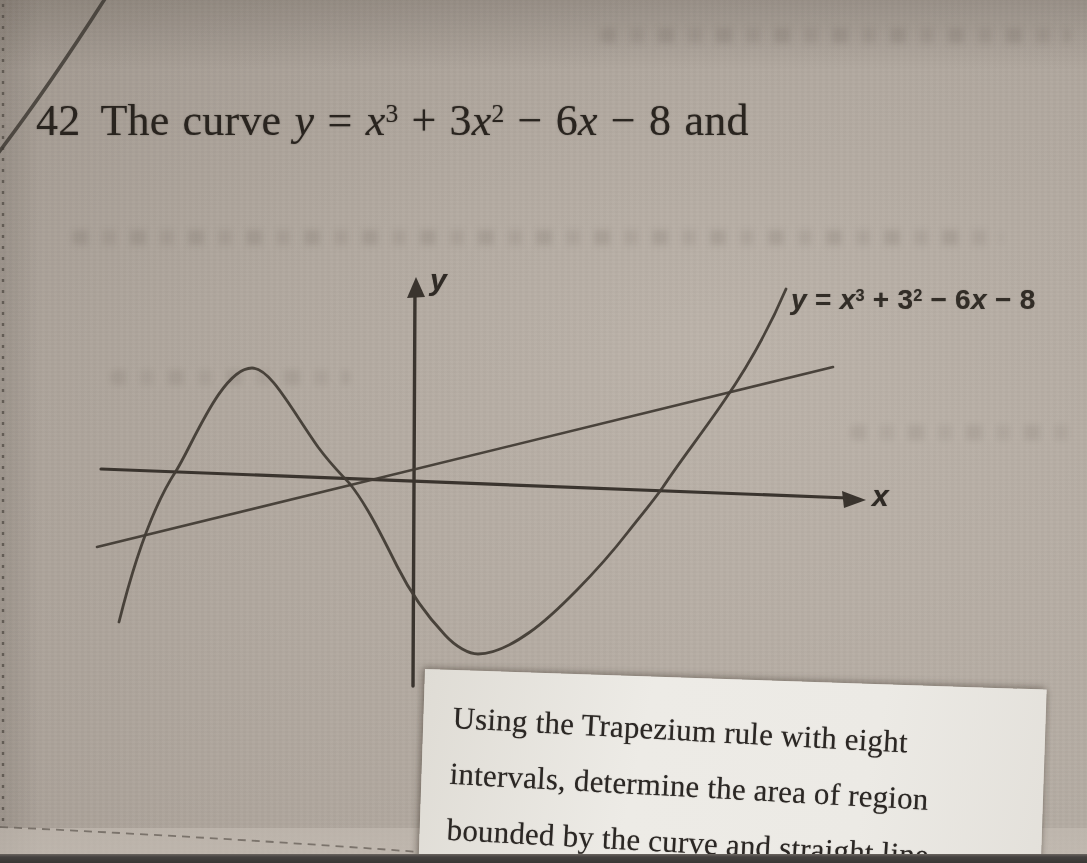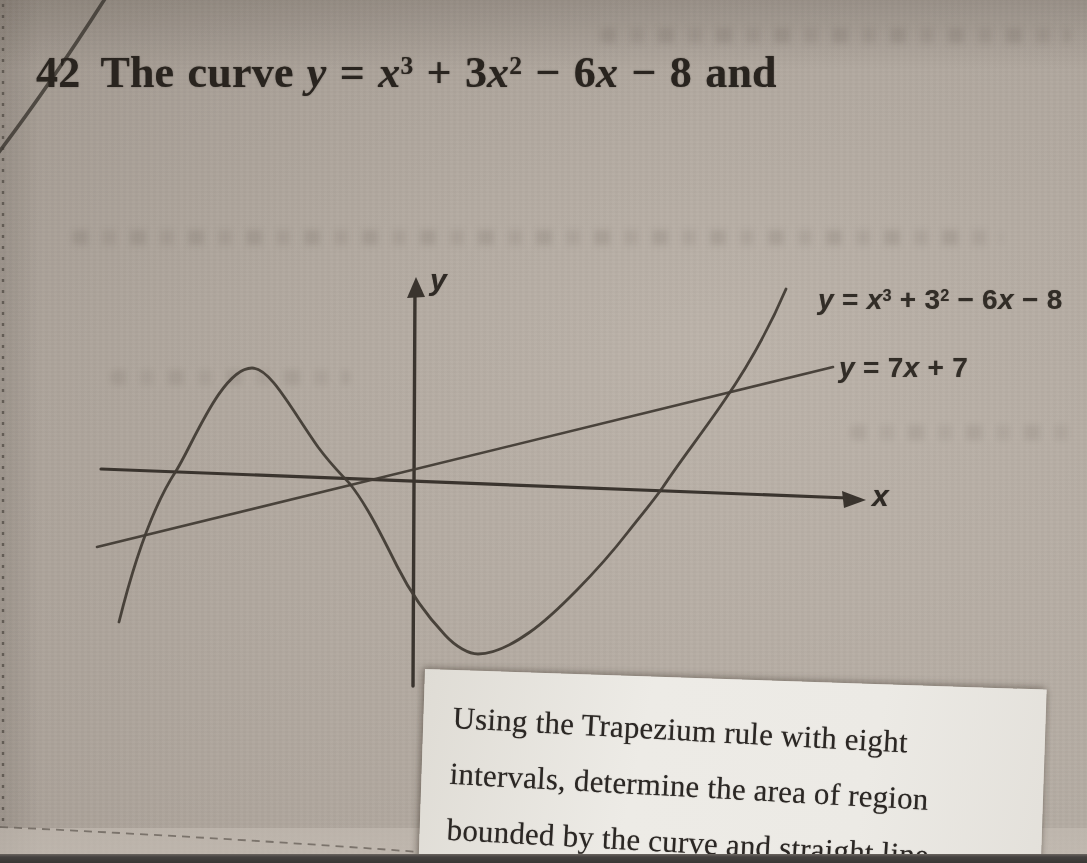--- a/index.html
+++ b/index.html
@@ -26,38 +26,39 @@
     filter:blur(3px);
   }
   #band-bottom{
     position:absolute;left:0;top:828px;width:1087px;height:35px;z-index:2;
     background:linear-gradient(180deg,#c4bcb3,#cac2b9);opacity:.62;
   }
   svg.layer{position:absolute;left:0;top:0;z-index:4;}
   
   .heading-line{
     position:absolute;z-index:5;color:#29241f;
-    font-family:"Liberation Serif", serif;font-weight:bold;
+    font-family:"Liberation Serif", serif;font-weight:normal;
     font-size:44px;letter-spacing:.2px;word-spacing:2px;white-space:nowrap;
     text-shadow:0 0 1.4px rgba(41,36,31,.55);
+    margin-top:48px;
   }
   #heading-1{left:36px;top:47px;}
   #heading-2{left:98px;top:129px;}
   .prob-num{display:inline-block;margin-right:20px;}
   .seg-r{font-style:normal;}
   .seg-i{font-style:italic;}
   .seg-u{font-size:.58em;vertical-align:.52em;letter-spacing:0;}
   
   .dia-label{
     position:absolute;z-index:5;color:#322d27;
     font-family:"Liberation Sans", sans-serif;font-weight:bold;
     font-size:28px;white-space:nowrap;letter-spacing:.3px;
     text-shadow:0 0 1px rgba(50,45,39,.5);
   }
-  #curve-label{left:791px;top:284px;margin-left:27px;}
+  #curve-label{left:791px;top:284px;}
   #line-label{left:839px;top:352px;}
   .axis-label{
     position:absolute;z-index:5;color:#2f2a25;
     font-family:"Liberation Sans", sans-serif;font-weight:bold;font-style:italic;
     font-size:30px;text-shadow:0 0 1px rgba(47,42,37,.5);
   }
   #y-label{left:430px;top:263px;}
   #x-label{left:872px;top:479px;}
   
   #note-slip{
@@ -122,21 +123,20 @@
              C 746,369 769,329 786,289" stroke="#423c35" stroke-width="2.8" fill="none" stroke-linecap="round" opacity=".95"></path>
 
     <path d="M 0,827 C 150,834 300,843 433,853" stroke="#6a635b" stroke-width="1.8" fill="none" stroke-dasharray="8 6" opacity=".8"></path>
   </svg>
 
   <div class="heading-line" id="heading-1">
     <span class="prob-num">42</span><span><span class="seg-r">The curve </span><span class="seg-i">y</span><span class="seg-r"> = </span><span class="seg-i">x</span><span class="seg-u">3</span><span class="seg-r"> + 3</span><span class="seg-i">x</span><span class="seg-u">2</span><span class="seg-r"> − 6</span><span class="seg-i">x</span><span class="seg-r"> − 8 and</span></span>
   </div>
 
   <div class="dia-label" id="curve-label"><span class="seg-i">y</span><span class="seg-r"> = </span><span class="seg-i">x</span><span class="seg-u">3</span><span class="seg-r"> + 3</span><span class="seg-u">2</span><span class="seg-r"> − 6</span><span class="seg-i">x</span><span class="seg-r"> − 8</span></div>
-  <div class="dia-label" id="line-label"><span class="seg-i">y</span><span class="seg-r"> = 7</span><span class="seg-i">x</span><span class="seg-r"> + 7</span></div>
   <div class="axis-label" id="y-label">y</div>
   <div class="axis-label" id="x-label">x</div>
 
   <div id="note-slip">
     <div id="note-text">
       <div>Using the Trapezium rule with eight</div>
       <div>intervals, determine the area of region</div>
       <div>bounded by the curve and straight line.</div>
     </div>
   </div>

